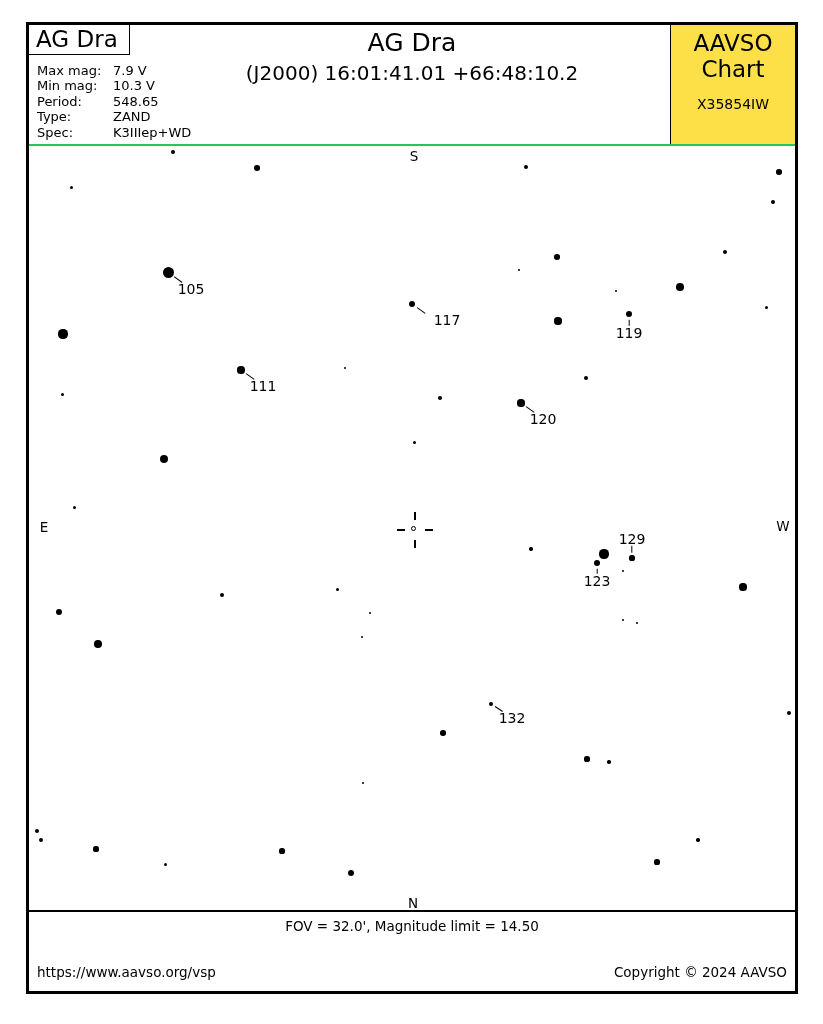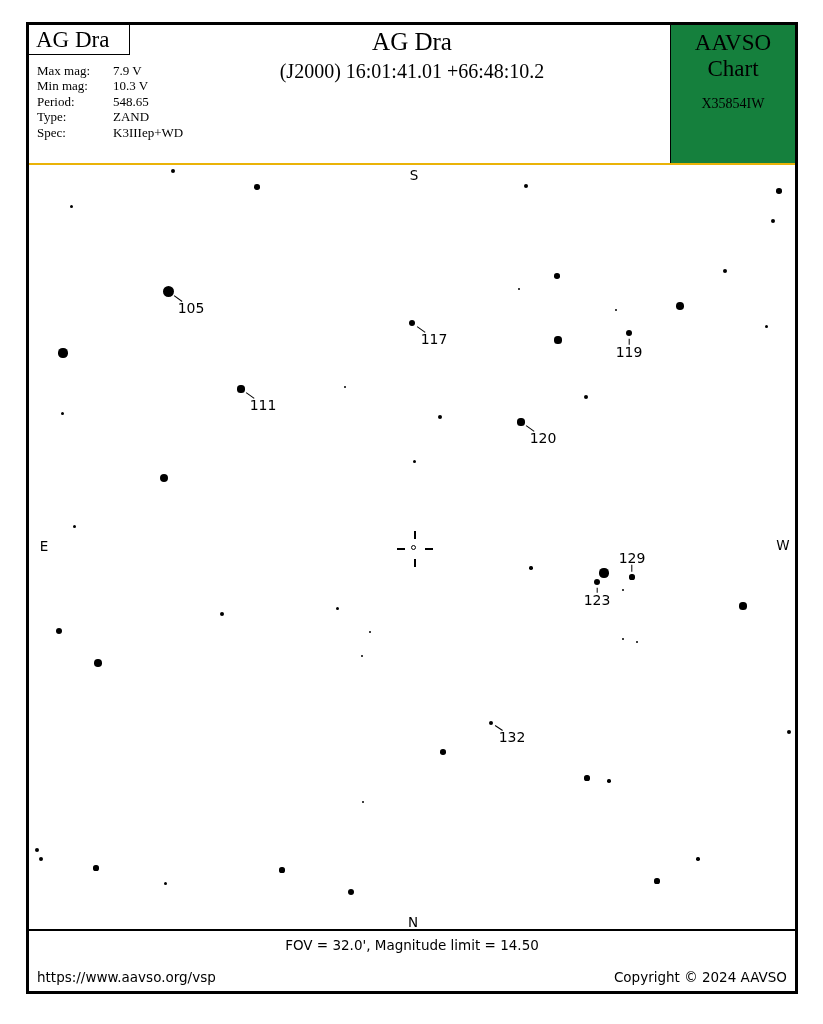--- a/index.html
+++ b/index.html
@@ -9,36 +9,36 @@
     background: #ffffff; color: #000000;
     font-family: "DejaVu Sans", sans-serif;
     position: relative; overflow: hidden;
   }
   .frame {
     position: absolute; left: 26px; top: 22px;
     width: 772px; height: 972px;
     border: 3px solid #000;
   }
   
-  .header { position: relative; height: 140px; border-bottom: 2px solid #eab308; font-family: Liberation Serif, serif; }
+  .header { position: relative; height: 121px; border-bottom: 2px solid #22c55e; }
   .name-box {
     position: absolute; left: 0; top: 0; width: 101px; height: 30px;
     border-right: 1.6px solid #000; border-bottom: 1.6px solid #000;
     font-size: 23px; line-height: 29px; padding-left: 7px;
     background: #fff; z-index: 2;
   }
   .details { position: absolute; left: 8px; top: 38px; font-size: 13px; line-height: 15.4px; z-index: 2; }
   .detail-label { display: inline-block; width: 76px; }
   .center-titles { position: absolute; left: 0; right: 0; top: 0; text-align: center; z-index: 1; }
   .main-title { font-size: 25px; margin-top: 3px; }
   .coords { font-size: 20px; margin-top: 4px; }
   .epoch { font-size: 13px; margin-top: 1px; }
   .org-box {
     position: absolute; right: 0; top: 0; width: 125px; height: 100%;
-    border-left: 1.6px solid #000; text-align: center; background: #15803d; z-index: 3;
+    border-left: 1.6px solid #000; text-align: center; background: #fde047; z-index: 3;
   }
   .org-name { font-size: 23px; line-height: 26px; margin-top: 5px; }
   .chart-id { font-size: 14px; margin-top: 14px; }
   
   .star-field { position: relative; height: 766px; border-bottom: 2px solid #000; overflow: hidden; background: #fff; }
   .star-dot { position: absolute; background: #000; border-radius: 50%; }
   .star-label { position: absolute; transform: translate(-50%,-50%); font-size: 14px; white-space: nowrap; }
   .leader { position: absolute; height: 1.4px; background: #000; transform-origin: 0 50%; }
   .compass { position: absolute; transform: translate(-50%,-50%); font-size: 13.5px; }
   .compass-s { left: 385px; top: 10px; }
@@ -49,21 +49,21 @@
   .t-circle { position: absolute; left: -4.2px; top: -4.2px; width: 5.6px; height: 5.6px; border: 1.4px solid #000; border-radius: 50%; }
   .t-tick { position: absolute; background: #000; }
   .t-n { left: -0.7px; top: -18px; width: 1.4px; height: 8px; }
   .t-s { left: -0.7px; top: 10px;  width: 1.4px; height: 8px; }
   .t-e { left: -18px; top: -0.7px; width: 8px; height: 1.4px; }
   .t-w { left: 10px;  top: -0.7px; width: 8px; height: 1.4px; }
   
   .footer { position: relative; height: 75px; }
   .fov-line { text-align: center; padding-top: 6px; font-size: 13.5px; }
   .ccd-note { padding-left: 8px; margin-top: 6px; font-size: 13px; }
-  .bottom-row { position: absolute; left: 8px; right: 8px; bottom: 21px; display: flex; justify-content: space-between; font-size: 13.5px; }
+  .bottom-row { position: absolute; left: 8px; right: 8px; bottom: 7px; display: flex; justify-content: space-between; font-size: 13.5px; }
 </style>
 </head>
 <body>
 
 <div class="frame">
 
   <div class="header">
     <div class="name-box">
       <span>AG Dra</span>
     </div>
@@ -118,21 +118,21 @@
       <div class="star-dot" style="left: 133.5px; top: 120.5px; height: 11px; width: 11px;"></div>
       <div class="leader" style="left: 145.433px; top: 130.055px; width: 9.6007px; transform: rotate(0.636508rad);"></div>
       <div class="star-label" style="left: 162px; top: 143px;">105</div>
       <div class="star-dot" style="left: 525.2px; top: 108.2px; height: 5.6px; width: 5.6px;"></div>
       <div class="star-dot" style="left: 488.7px; top: 122.7px; height: 2.6px; width: 2.6px;"></div>
       <div class="star-dot" style="left: 694px; top: 104px; height: 4px; width: 4px;"></div>
       <div class="star-dot" style="left: 647.2px; top: 137.2px; height: 7.6px; width: 7.6px;"></div>
       <div class="star-dot" style="left: 585.7px; top: 143.7px; height: 2.6px; width: 2.6px;"></div>
       <div class="star-dot" style="left: 379.6px; top: 154.6px; height: 6.8px; width: 6.8px;"></div>
       <div class="leader" style="left: 387.772px; top: 160.77px; width: 10.3029px; transform: rotate(0.628796rad);"></div>
-      <div class="star-label" style="left: 405px; top: 174px;">117</div>
+      <div class="star-label" style="left: 418px; top: 174px;">117</div>
       <div class="star-dot" style="left: 596.8px; top: 164.8px; height: 6.4px; width: 6.4px;"></div>
       <div class="leader" style="left: 600px; top: 173px; width: 6.3px; transform: rotate(1.5708rad);"></div>
       <div class="star-label" style="left: 600px; top: 187px;">119</div>
       <div class="star-dot" style="left: 735.5px; top: 159.5px; height: 3px; width: 3px;"></div>
       <div class="star-dot" style="left: 29.4px; top: 183.4px; height: 9.2px; width: 9.2px;"></div>
       <div class="star-dot" style="left: 525.4px; top: 171.4px; height: 7.2px; width: 7.2px;"></div>
       <div class="star-dot" style="left: 208.4px; top: 220.4px; height: 7.2px; width: 7.2px;"></div>
       <div class="leader" style="left: 216.933px; top: 226.888px; width: 10.1029px; transform: rotate(0.628796rad);"></div>
       <div class="star-label" style="left: 234px; top: 240px;">111</div>
       <div class="star-dot" style="left: 314.7px; top: 220.7px; height: 2.6px; width: 2.6px;"></div>

